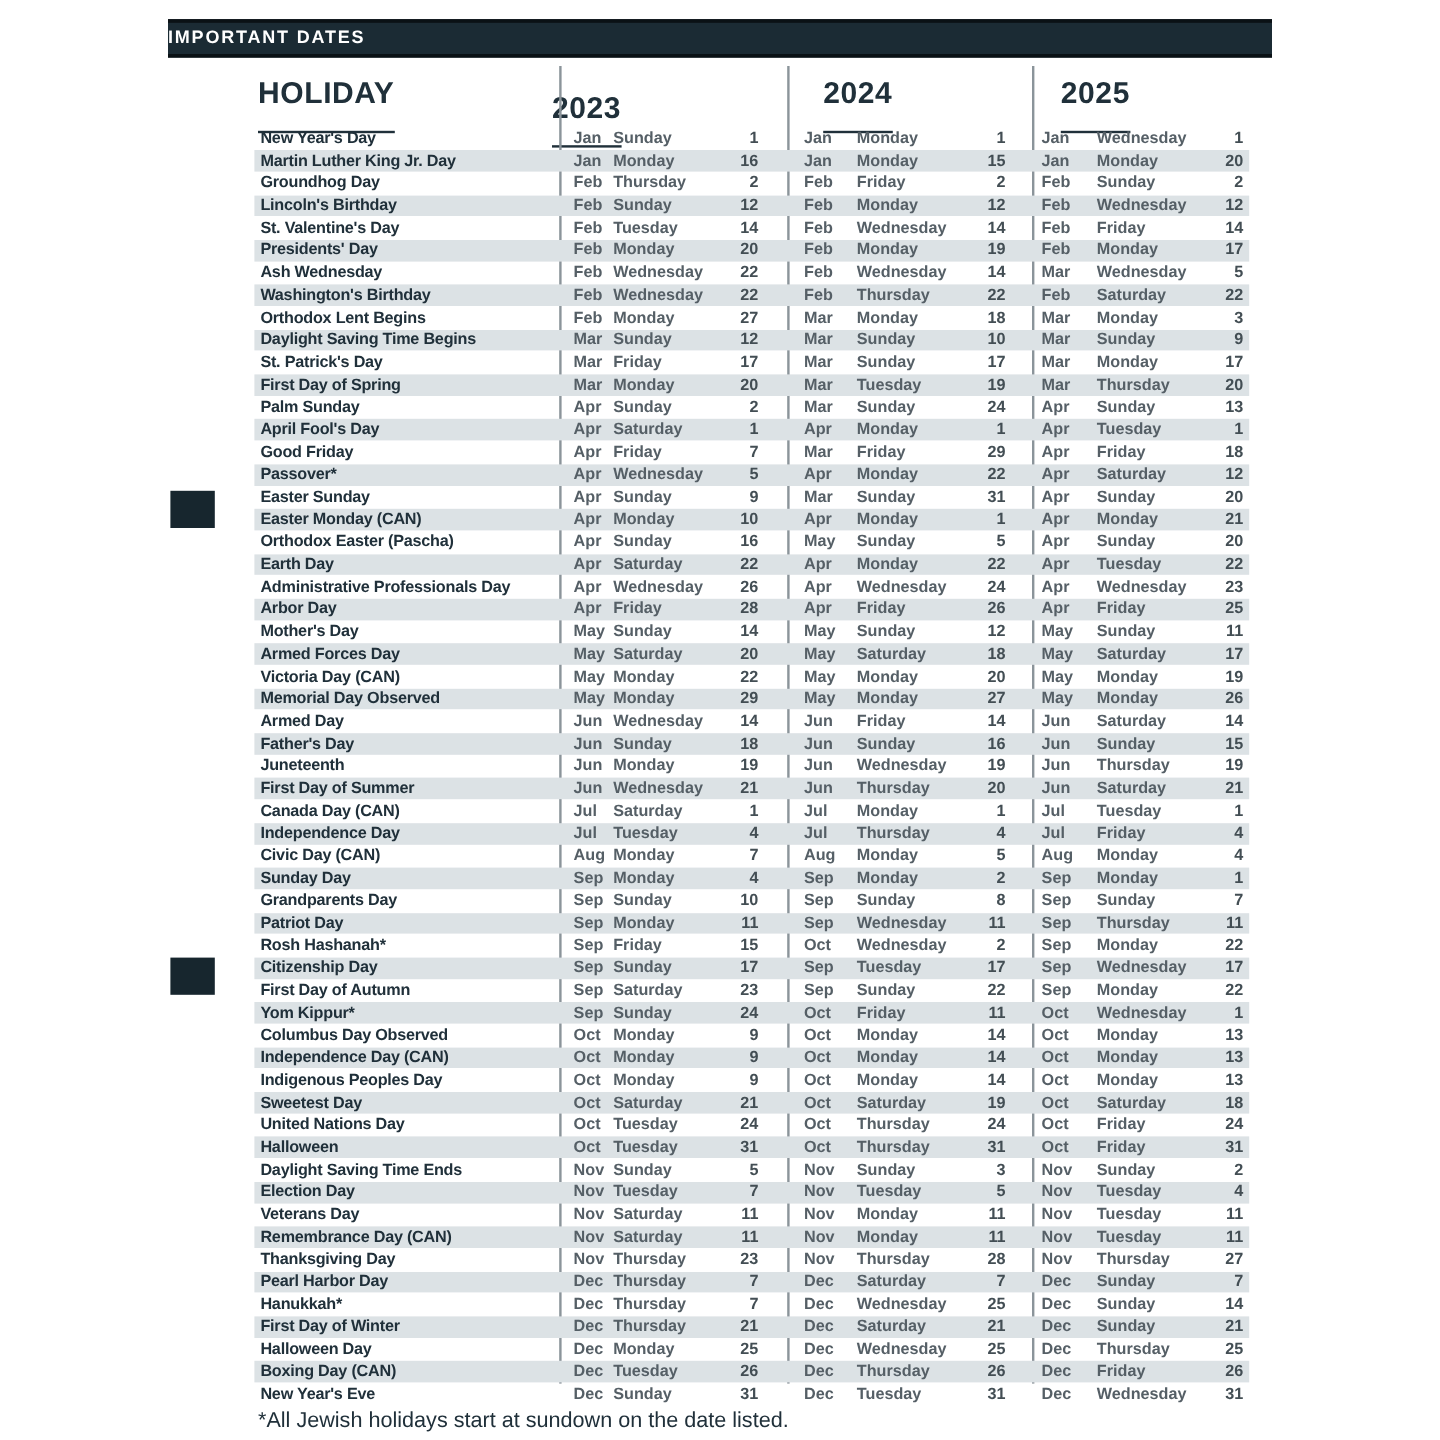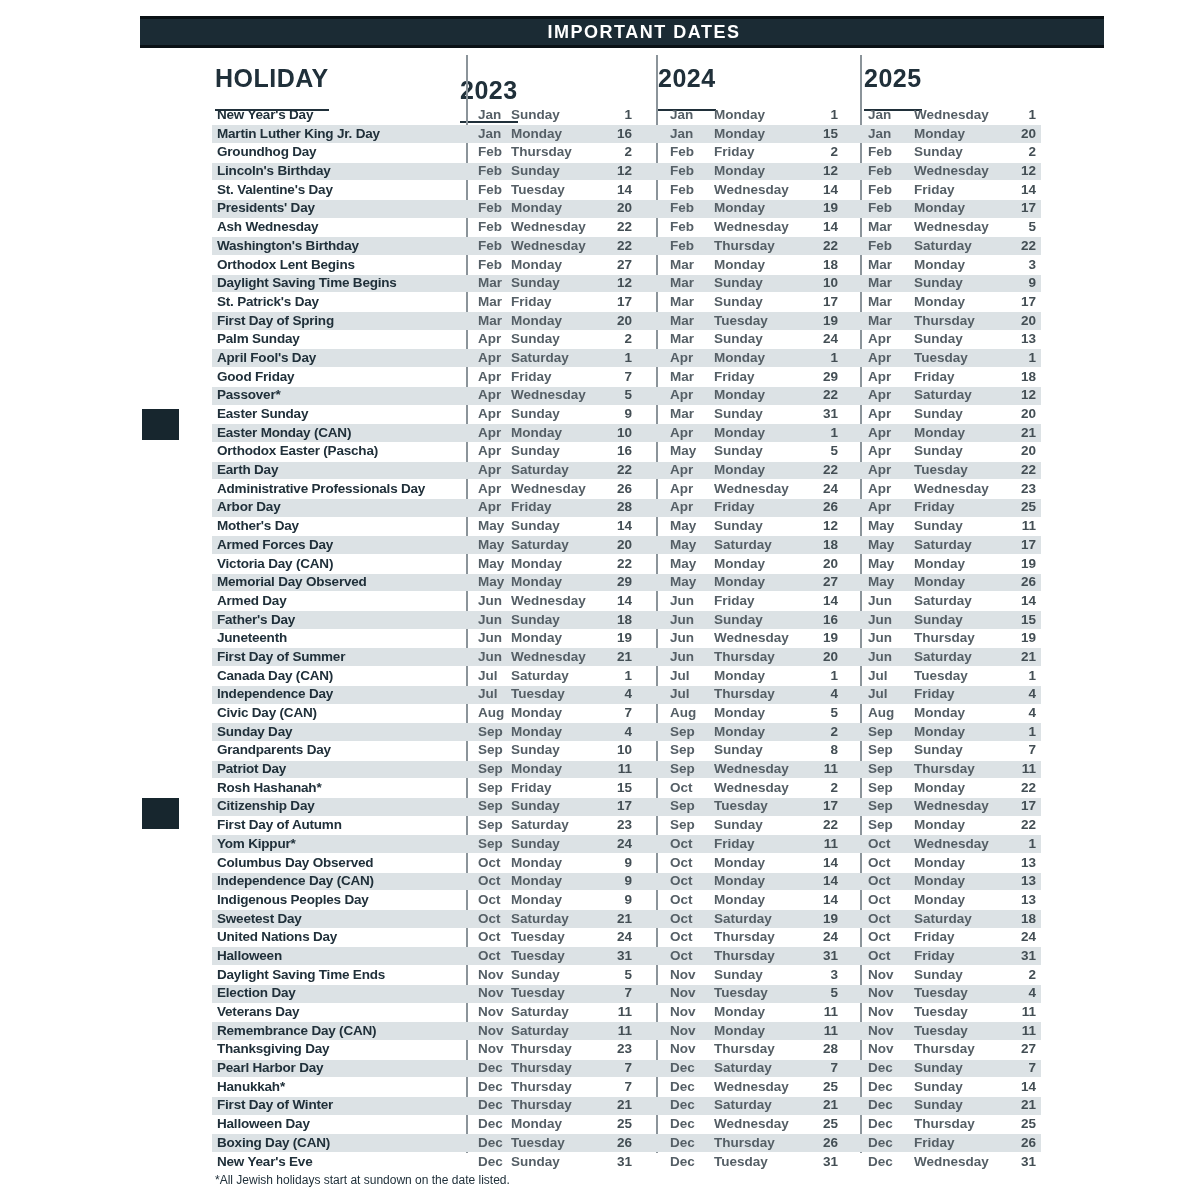--- a/index.html
+++ b/index.html
@@ -4,32 +4,32 @@
 <style>
   html,body{margin:0;padding:0;}
   body{
     width:1200px;height:1200px;position:relative;background:#ffffff;
     font-family:"Liberation Sans", sans-serif;overflow:hidden;
   }
   .banner{
     position:absolute;left:140px;top:16px;width:920px;height:26px;
     background:var(--banner-bg,#1b2b34);
     border-top:3px solid #0a1115;border-bottom:3px solid #0a1115;
-    color:#ffffff;font-weight:bold;font-size:18px;letter-spacing:1.5px;
-    text-align:center;line-height:26px;padding-left:44px;
+    color:#ffffff;font-weight:bold;font-size:15px;letter-spacing:1.5px;
+    line-height:26px;
   }
   .col-header{
     position:absolute;top:64px;font-weight:bold;font-size:25px;
     color:var(--holiday-text,#20303a);letter-spacing:0.5px;
     border-bottom:2px solid var(--holiday-text,#20303a);padding-bottom:16px;
   }
   #holiday-header{left:215px;}
   #year-2023{left:460px;margin-top:12px;}
-  #year-2024{left:658px;}
-  #year-2025{left:864px;}
+  #year-2024{left:686px;}
+  #year-2025{left:884px;}
   .divider{
     position:absolute;top:55px;height:1098px;width:2px;
     background:#8b949a;
   }
   #divider-1{left:466px;}
   #divider-2{left:656px;}
   #divider-3{left:860px;}
   .tab{
     position:absolute;left:142px;width:37px;height:31px;
     background:var(--tab-bg,#17262e);
@@ -44,21 +44,21 @@
   }
   .row span{position:absolute;white-space:nowrap;top:0;}
   .row .holiday{left:217px;font-weight:bold;color:var(--holiday-text,#20303a);letter-spacing:-0.2px;}
   .row .mon{font-weight:bold;color:var(--date-text,#555f66);}
   .row .wday{font-weight:bold;color:var(--date-text,#555f66);}
   .row .dnum{font-weight:bold;color:var(--number-text,#434e54);width:40px;text-align:right;}
   .m0{left:478px;} .w0{left:511px;} .d0{left:592px;}
   .m1{left:670px;} .w1{left:714px;} .d1{left:798px;}
   .m2{left:868px;} .w2{left:914px;} .d2{left:996px;}
   .footnote{
-    position:absolute;left:215px;top:1173px;font-size:12px;
+    position:absolute;left:215px;top:1173px;font-size:18px;
     color:var(--holiday-text,#20303a);
   }
 </style>
 </head>
 <body>
 
 <div class="banner">IMPORTANT DATES</div>
 
 <div class="col-header" id="holiday-header">HOLIDAY</div>
 <div class="col-header" id="year-2023">2023</div>

